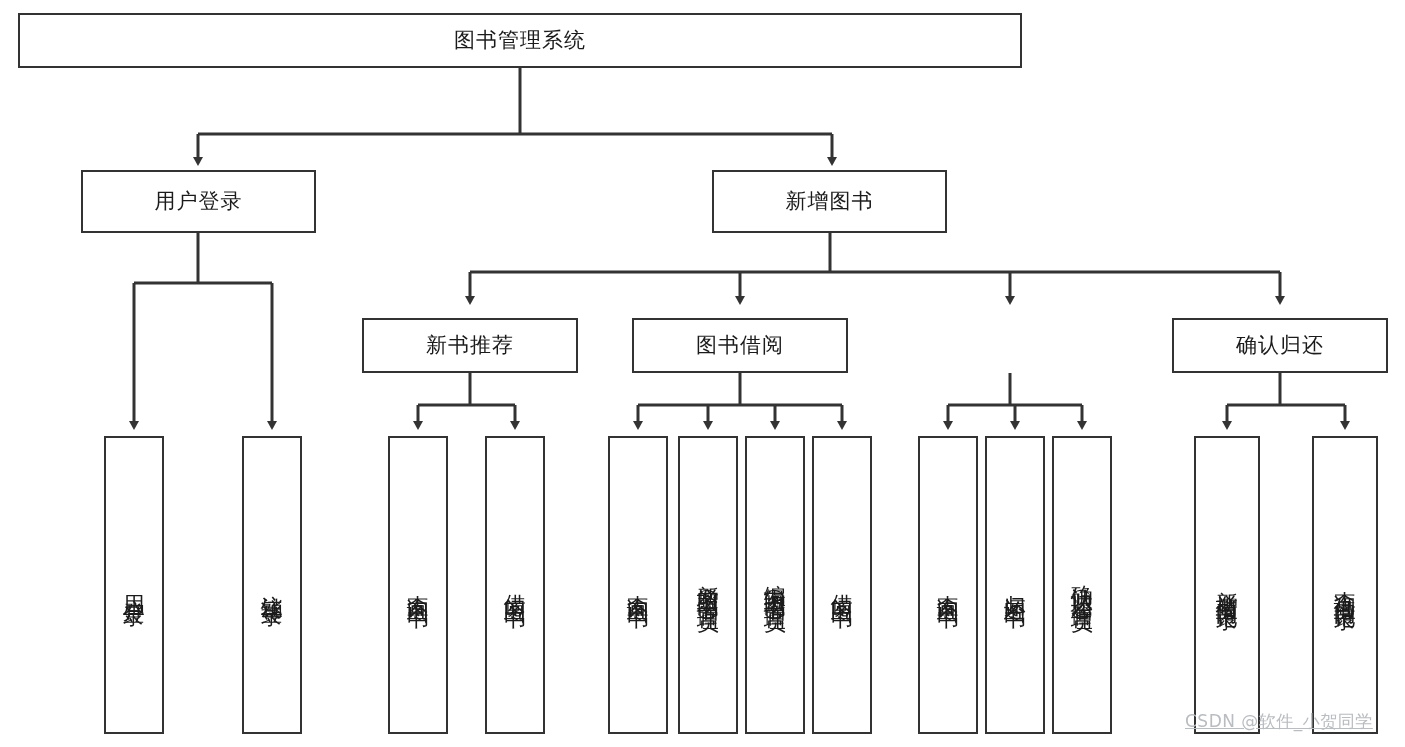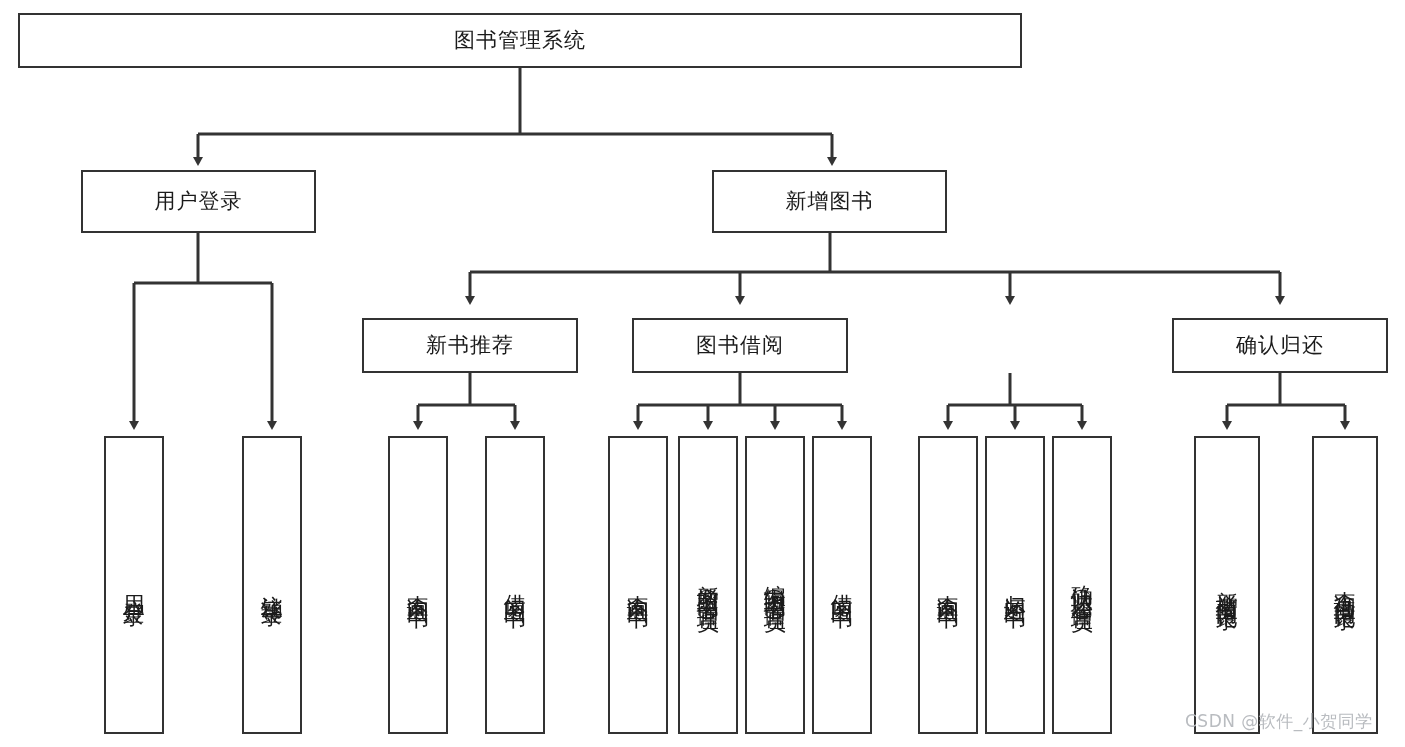--- a/index.html
+++ b/index.html
@@ -61,20 +61,21 @@
   }
   .watermark {
     position: absolute;
     left: 1185px;
     top: 710px;
     font-size: 17px;
     color: #b9bcc0;
     letter-spacing: 0.5px;
     white-space: nowrap;
     pointer-events: none;
+    text-decoration: underline;
   }
 </style>
 </head>
 <body>
 
 <div id="diagram-root">
 
   <svg id="connectors" viewBox="0 0 1405 747" xmlns="http://www.w3.org/2000/svg">
     <defs>
       <marker id="arrow" markerWidth="9" markerHeight="10" refX="1" refY="5" orient="auto" markerUnits="userSpaceOnUse">

